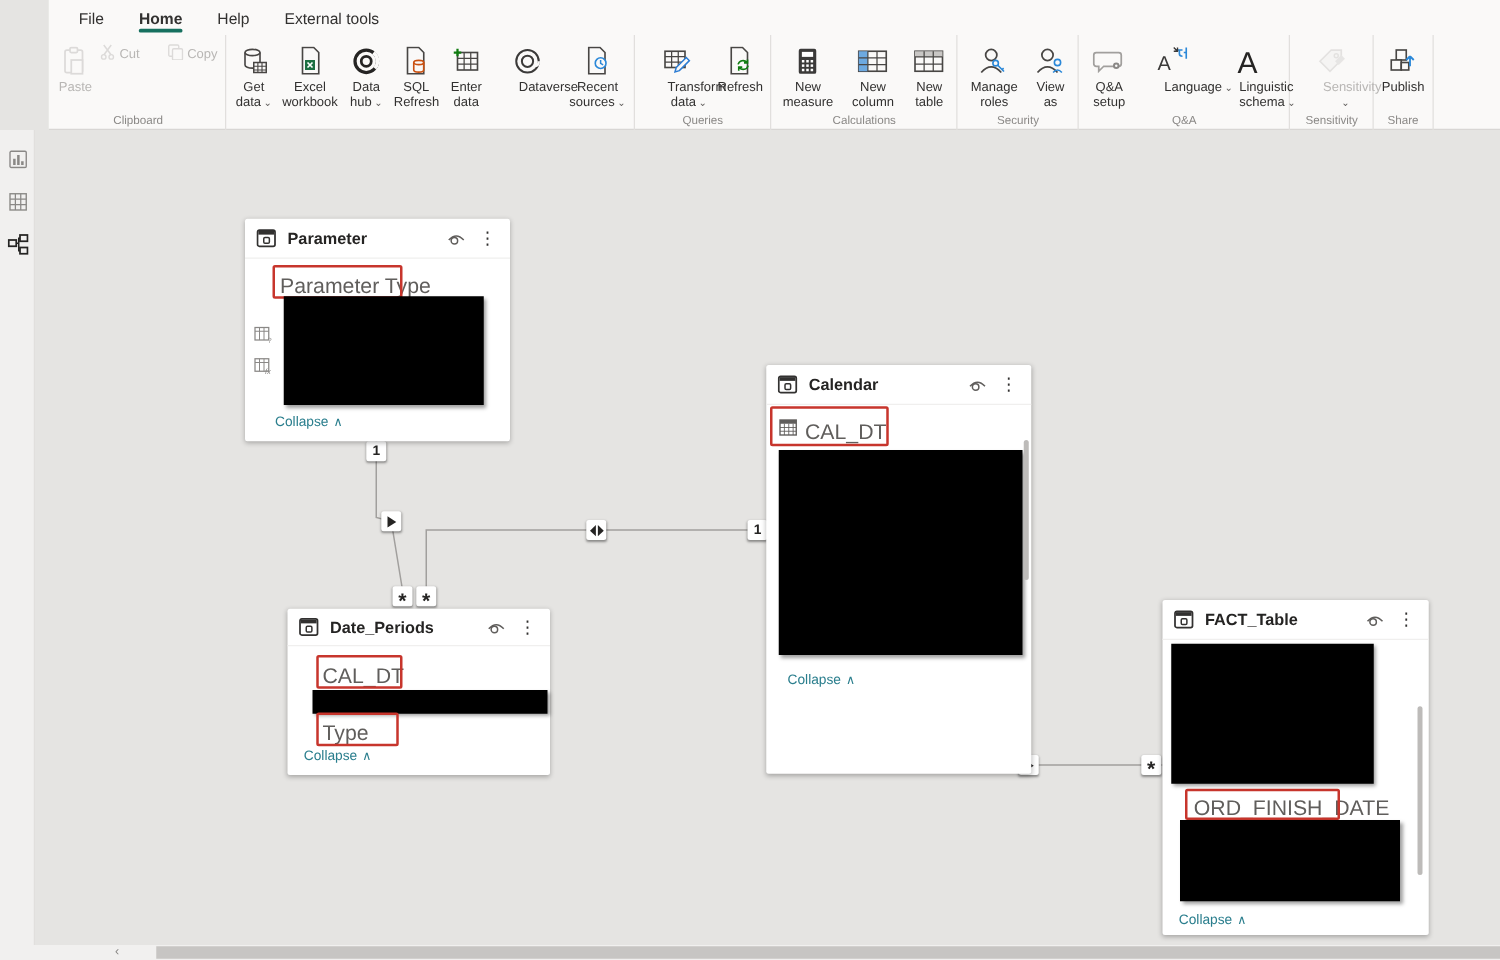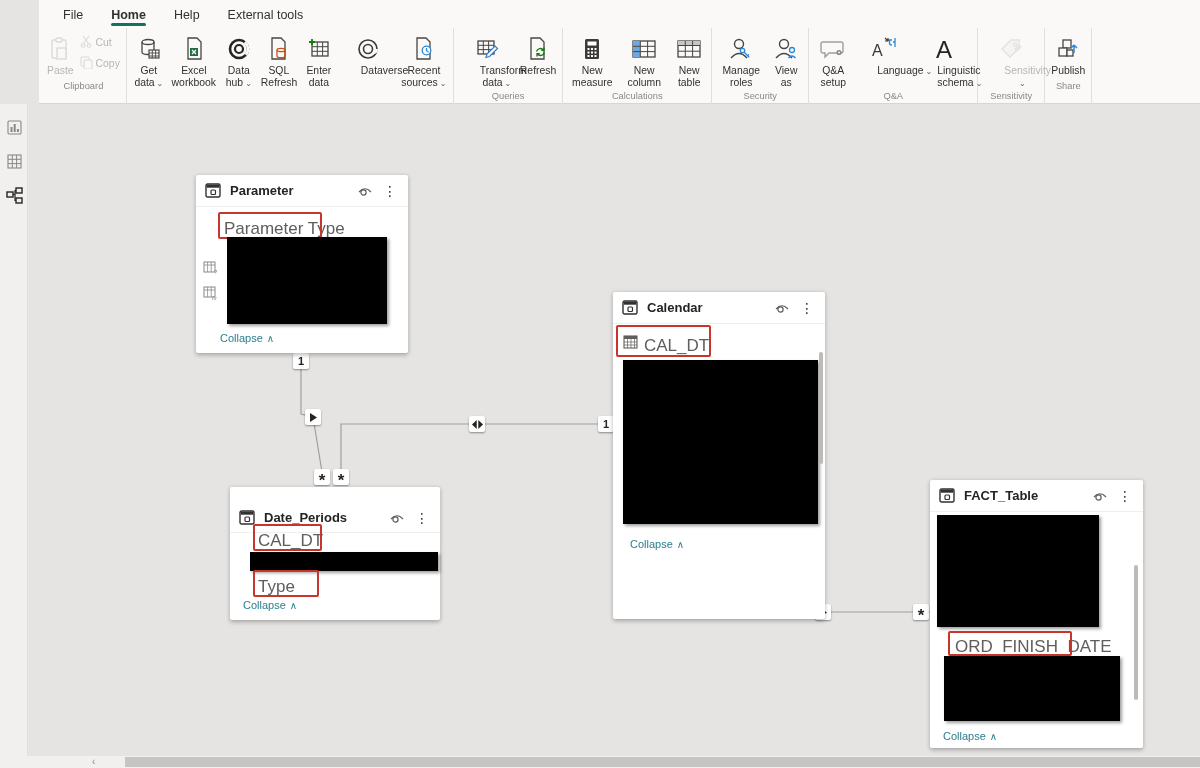--- a/index.html
+++ b/index.html
@@ -11,31 +11,31 @@
   .ribbon { position:absolute; left:0; top:0; width:1200px; height:104px;
     background:#faf9f8; border-bottom:1px solid #d8d6d4;margin-left:39px; }
   .tabrow { height:28px; display:flex; align-items:center; padding-left:12px; gap:4px; }
   .tab { font-size:12.5px; color:#323130; padding:5px 12px 3px; cursor:pointer; position:relative; }
   .tab.active { font-weight:bold; }
   .tab.active:after { content:""; position:absolute; left:12px; right:12px; bottom:-1px;
     height:3px; background:#16705f; border-radius:2px; }
   .groups { display:flex; height:76px; align-items:stretch; padding-left:2px; }
   .rgroup { display:flex; flex-direction:column; border-right:1px solid #e1dfdd; padding:2px 3px 0; }
   .rgroup .btns { display:flex; flex:1; align-items:flex-start; justify-content:center; }
-  .gname { text-align:center; font-size:9.3px; color:#8a8886; padding:1px 4px 13px; white-space:nowrap; }
+  .gname { text-align:center; font-size:9.3px; color:#8a8886; padding:1px 4px 3px; white-space:nowrap; }
   .rbtn { display:flex; flex-direction:column; align-items:center; padding:3px 3px 0; cursor:pointer; border-radius:2px; }
   .ric { height:32px; display:flex; align-items:center; justify-content:center; }
   .rlbl { font-size:10.4px; line-height:1.18; text-align:center; color:#323130; }
   .w30{max-width:32px;} .w34{max-width:36px;} .w44{max-width:46px;}
   .w52{max-width:54px;padding-left:20px;} .w66{max-width:68px;}
   .chev { font-size:8px; color:#605e5c; margin-left:2px; }
   .disabled, .disabled .rlbl, .disabled .smalllbl { color:#b8b6b4 !important; }
   .disabled svg { opacity:.45; }
   
-  .clipcol { display:flex; flex-direction:column; justify-content:center; padding-top:4px; gap:4px; }
+  .clipcol { display:flex; flex-direction:row; justify-content:center; padding-top:4px; gap:16px; }
   .smallbtn { display:flex; align-items:center; gap:3px; font-size:10.4px; padding:1px 3px; }
 
   
   .sidebar { position:absolute; left:0; top:104px; width:28px; height:652px;
     background:#f1f0ef; border-right:1px solid #e1dfdd; }
   .sideicon { width:28px; height:30px; display:flex; align-items:center; justify-content:center;
     cursor:pointer; }
 
   
   .canvas { position:absolute; left:28px; top:104px; width:1172px; height:652px; background:#e5e4e2; }
@@ -498,21 +498,21 @@
   <div class="redbox" style="left:3px; top:33px; width:95px; height:32px;"></div>
   <div class="blackbox" style="left:10px; top:68px; width:195px; height:164px;"></div>
   <div class="card-scroll" style="right:2px; top:60px; height:112px;"></div>
   <div class="collapse" style="left:17px; top:246px;">
     <span>Collapse</span>
       <span class="caret">∧</span>
   </div>
 </div>
 
 <div class="card" style="left:230px; top:487px; width:210px; height:133px;">
-  <div class="card-hd" style="height:30px;margin-top:16px;">
+  <div class="card-hd" style="height:30px;">
     <span class="hd-ic">
       <svg width="17" height="16" viewBox="0 0 17 16">
           <rect x="1" y="1" width="14" height="13" rx="1.5" fill="none" stroke="#323130" stroke-width="1.4"></rect>
           <rect x="1.7" y="1.7" width="12.6" height="3" fill="#323130"></rect>
           <rect x="6" y="7" width="4.5" height="4.5" rx="1" fill="none" stroke="#323130" stroke-width="1.2"></rect>
         </svg>
     </span>
     <span class="card-title">Date_Periods</span>
     <span class="eye">
       <svg width="16" height="14" viewBox="0 0 16 14">

